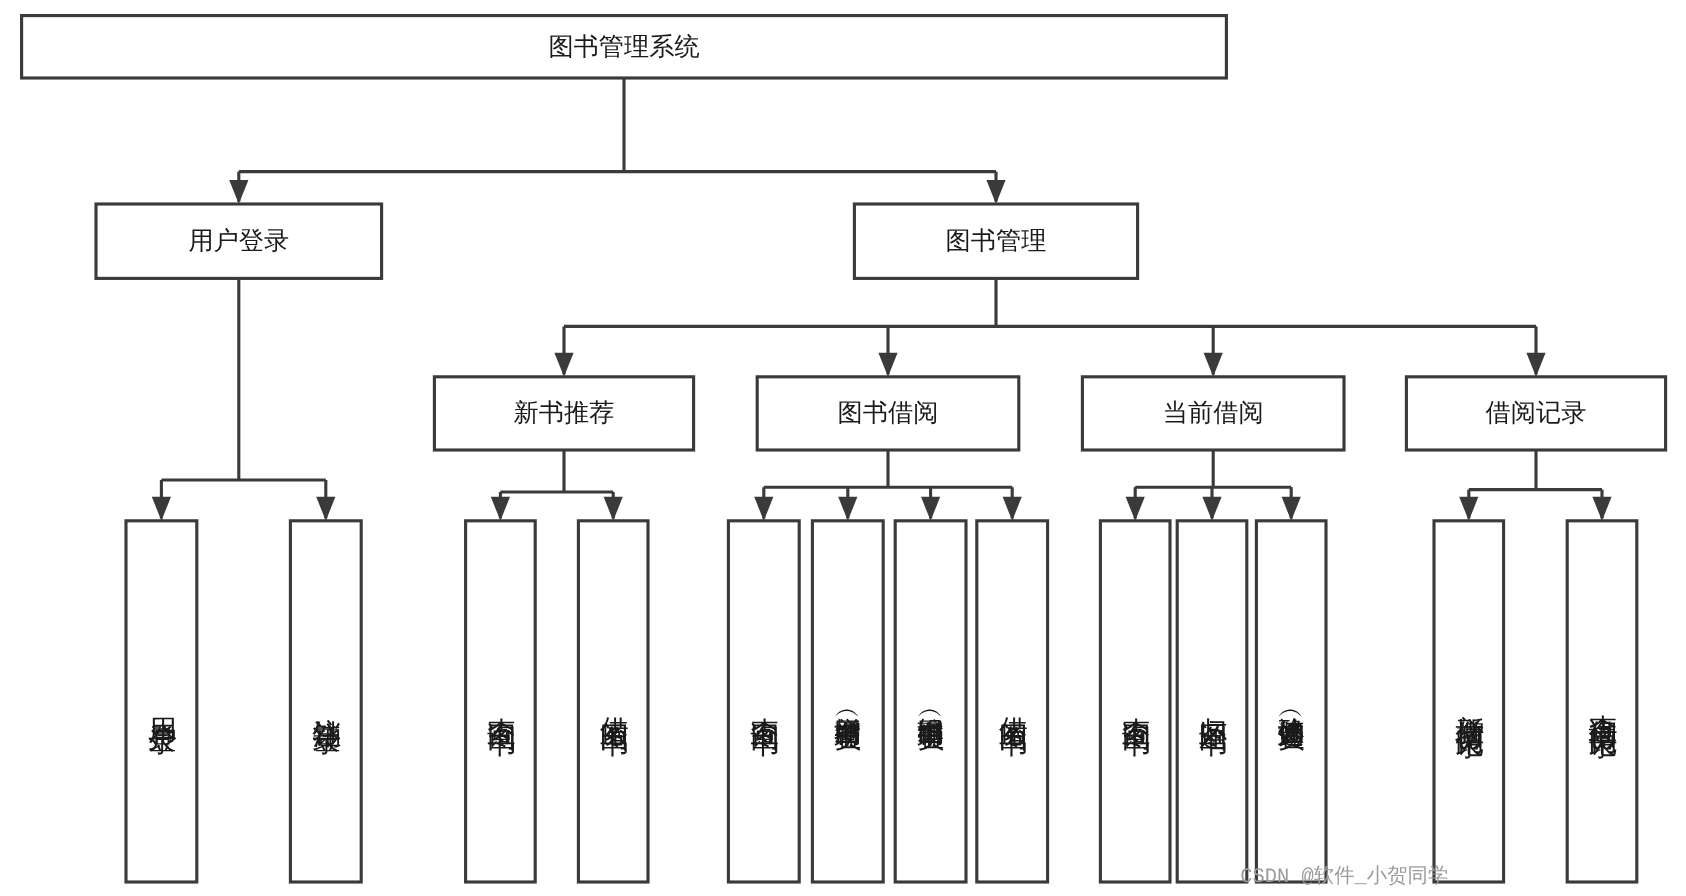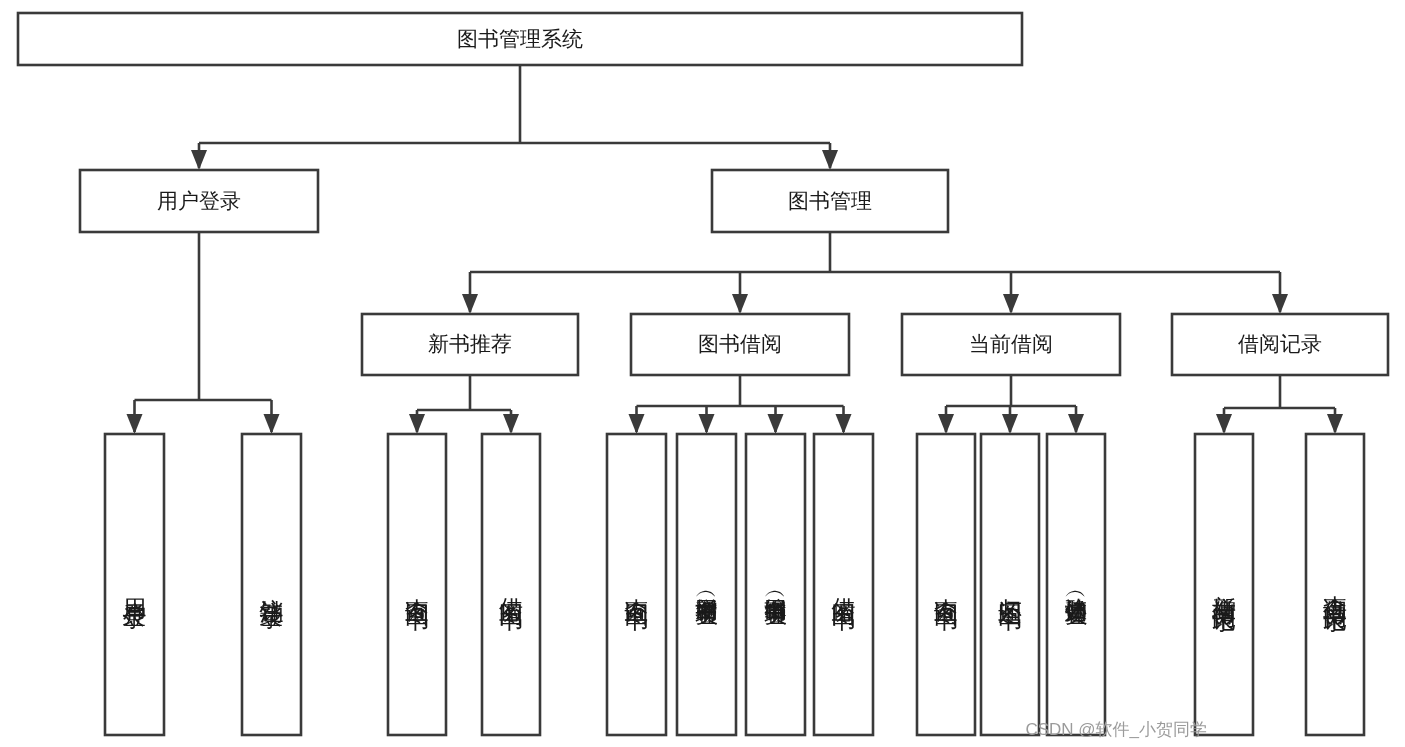--- a/index.html
+++ b/index.html
@@ -69,21 +69,21 @@
     box-sizing: border-box;
   }
   .leaf-label-holder {
     position: absolute;
     pointer-events: none;
   }
   .watermark {
     position: absolute;
     right: 8px;
     bottom: 6px;
-    font-family: Liberation Sans, sans-serif;
+    font-family: Liberation Mono, monospace;
     font-size: 17px;
     color: #9b9b9b;
     white-space: nowrap;
     user-select: none;
   }
 </style>
 </head>
 <body>
 
 <div id="diagram-root">

